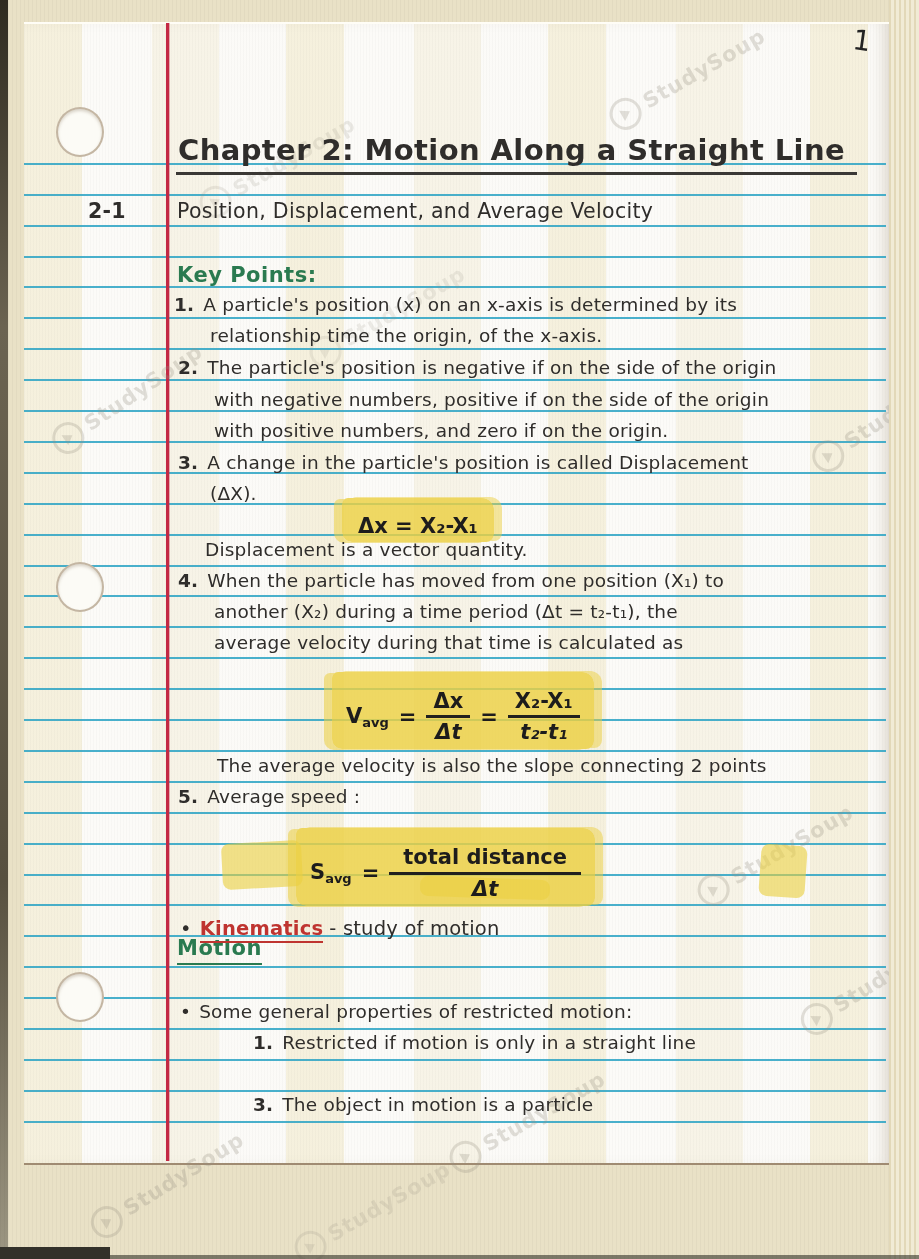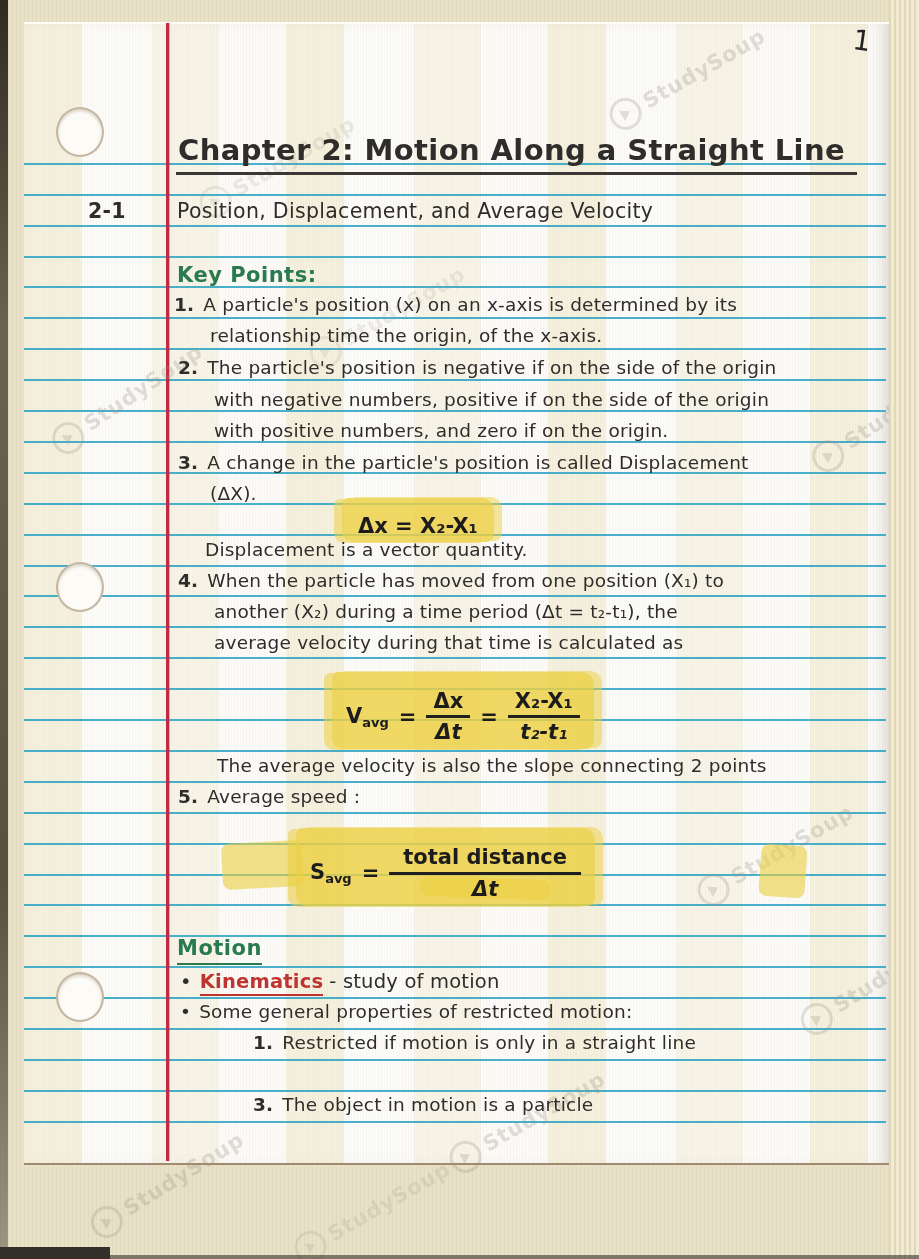--- a/index.html
+++ b/index.html
@@ -192,21 +192,21 @@
           <span class="fr-top" style="padding:0 14px 3px">total distance</span>
           <span class="fr-bot">Δt</span>
         </span>
     </div>
   </div>
 
   <div class="hw h-green" style="left:177px;top:936px">
     <span class="green-underline">Motion</span>
   </div>
 
-  <div class="hw" style="left:180px;top:970px;font-size:19.5px">
+  <div class="hw" style="left:180px;top:917px;font-size:19.5px">
     <span class="bullet">•</span><span class="kin">Kinematics</span><span>- study of motion</span>
   </div>
 
   <div class="hw" style="left:180px;top:1001px">
     <span class="bullet">•</span><span>Some general properties of restricted motion:</span>
   </div>
 
   <div class="hw" style="left:253px;top:1032px"><span class="num">1.</span><span>Restricted if motion is only in a straight line</span></div>
   <div class="hw" style="left:253px;top:1094px"><span class="num">3.</span><span>The object in motion is a particle</span></div>
 

